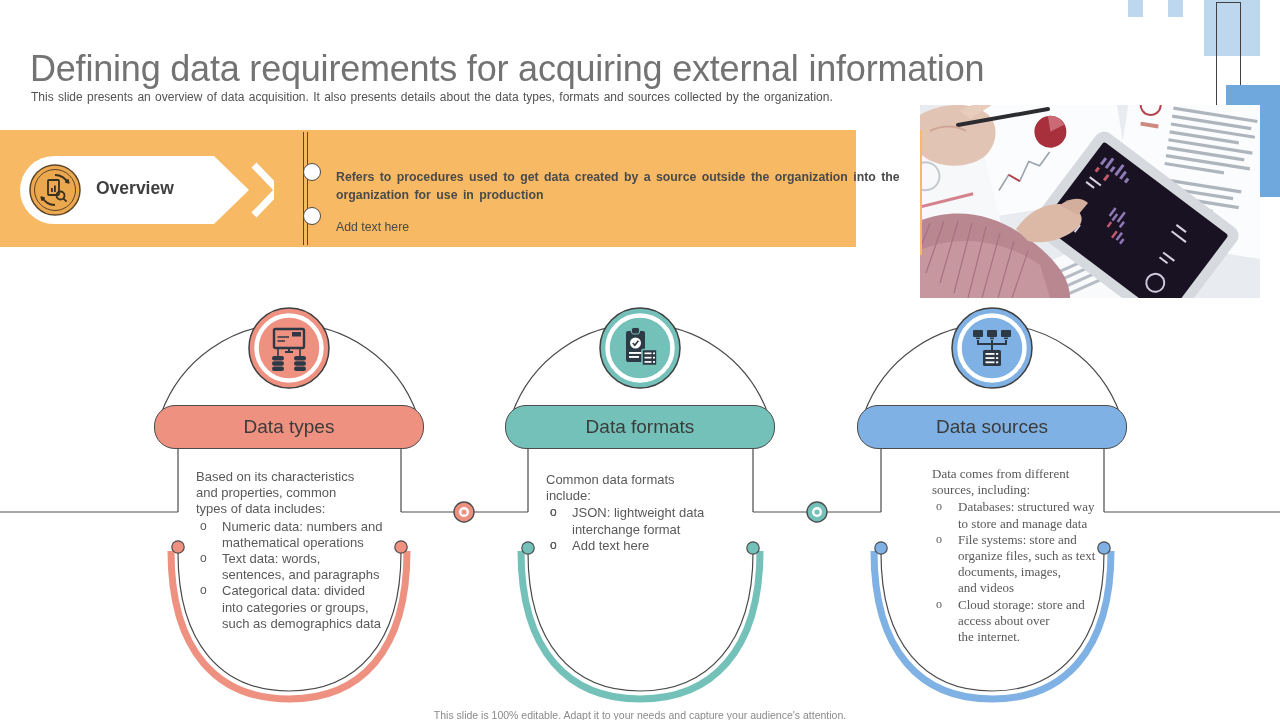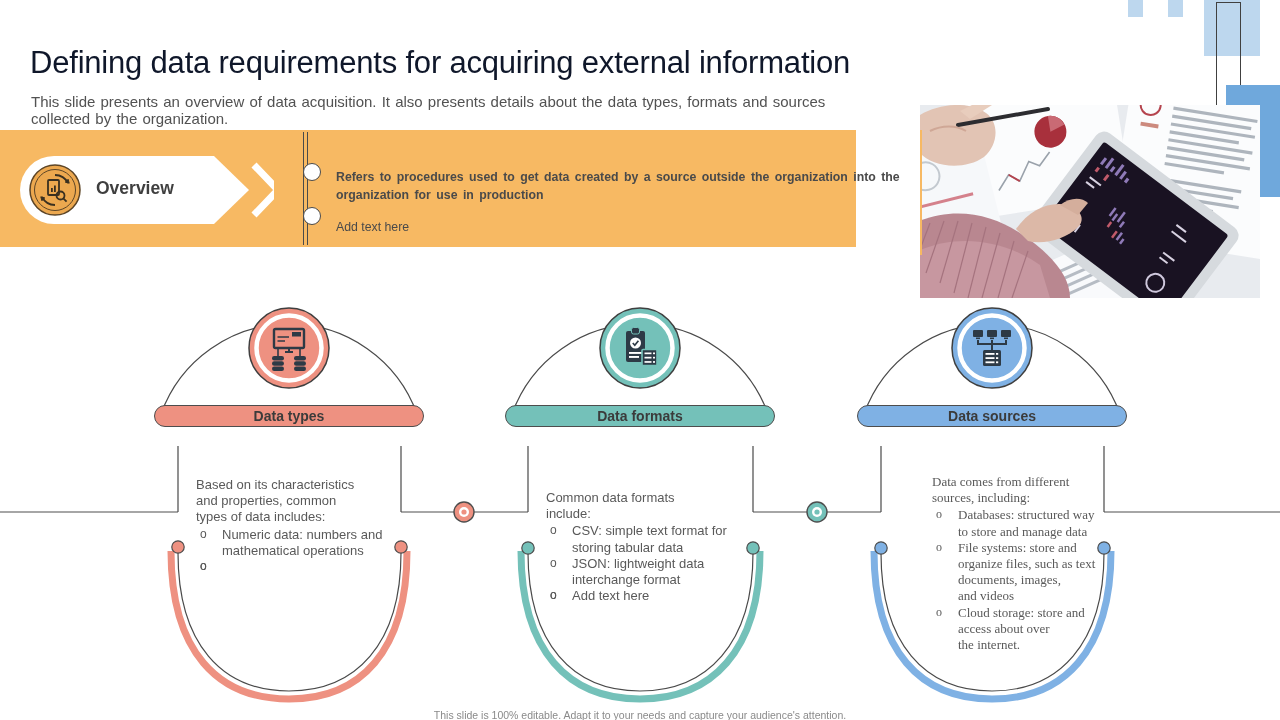--- a/index.html
+++ b/index.html
@@ -1,52 +1,52 @@
 <!DOCTYPE html>
 <html><head>
 <meta charset="utf-8">
 <style>
   html,body{margin:0;padding:0;background:#888;}
   #slide{position:relative;width:1280px;height:720px;background:#ffffff;overflow:hidden;
          font-family:"Liberation Sans","DejaVu Sans",sans-serif;margin:0 auto;}
   
-  .title{position:absolute;left:30px;top:24px;width:1000px;font-size:31px;font-weight:400;
-         color:#0f172a;letter-spacing:-0.2px;white-space:nowrap;}
-  .subtitle{position:absolute;left:31px;top:78px;width:840px;font-size:15px;color:#525252;
+  .title{position:absolute;left:30px;top:24px;width:1000px;font-size:36px;font-weight:400;
+         color:#737373;letter-spacing:-0.2px;white-space:nowrap;}
+  .subtitle{position:absolute;left:31px;top:78px;width:840px;font-size:12px;color:#525252;
          word-spacing:1px;}
   
   .banner{position:absolute;left:0;top:130px;width:856px;height:117px;background:#F7B963;}
   .ov-shape{position:absolute;left:18px;top:24px;}
   .ov-label{position:absolute;left:96px;top:48px;width:130px;font-size:17.5px;font-weight:bold;
          color:#3f3f3f;}
   .divider-line{position:absolute;top:2px;width:1px;height:113px;background:#4a4a4a;}
   .divider-bullet{position:absolute;left:303px;width:16px;height:16px;border-radius:50%;
          background:#fff;border:1.5px solid #4a4a4a;}
   .banner-p1{position:absolute;left:336px;top:26px;width:570px;font-size:12.3px;color:#4a4a4a;
          line-height:18px;word-spacing:2px;white-space:pre-line;font-weight:bold;}
   .banner-p2{position:absolute;left:336px;top:78px;width:300px;font-size:12.3px;color:#4a4a4a;}
   
   .deco{position:absolute;}
   .deco.lb{background:#BDD7EE;}
   .deco.outline{border:1px solid #404040;background:transparent;}
   .deco.mb{background:#6FA8DC;}
   .photo{position:absolute;left:920px;top:105px;width:340px;height:193px;}
   
   #diagram{position:absolute;left:0;top:0;width:1280px;height:720px;}
-  .pill{position:absolute;top:405px;width:270px;height:22px;border-radius:21px;
+  .pill{position:absolute;top:405px;width:270px;height:44px;border-radius:21px;
         border:1.4px solid #4d4d4d;display:flex;align-items:center;justify-content:center;
-        font-size:14px;font-weight:bold;color:#3b3b3b;box-sizing:border-box;}
+        font-size:19px;font-weight:normal;color:#3b3b3b;box-sizing:border-box;}
   .pill.s0{left:154px;background:#EE9181;}
   .pill.s1{left:505px;background:#74C1B9;}
   .pill.s2{left:857px;background:#7FB1E4;}
   .section-text{position:absolute;width:212px;font-size:13px;line-height:16.2px;color:#595959;}
   .section-text.s0{left:196px;top:461px;}
-  .section-text.s1{left:546px;top:474px;}
+  .section-text.s1{left:546px;top:464px;}
   .section-text.s2{left:932px;top:458px;font-family:Liberation Serif, serif;}
-  .section-text .lead{white-space:pre-line;margin:16px 0 1px 0;}
+  .section-text .lead{white-space:pre-line;margin:8px 0 1px 0;}
   .section-text ul{list-style:none;margin:0;padding:0;}
   .section-text li{position:relative;padding-left:26px;white-space:pre-line;}
   .section-text li .m{position:absolute;left:4px;top:-1px;font-size:12px;color:#595959;}
   
   .footer{position:absolute;left:0;top:698px;width:1280px;text-align:center;font-size:10.5px;
         color:#8a8a8a;}
 </style>
 </head>
 <body>
 
@@ -308,30 +308,32 @@
   <div class="pill s1">Data formats</div>
   <div class="pill s2">Data sources</div>
 
   <div class="section-text s0">
     <p class="lead">Based on its characteristics
 and properties, common
 types of data includes:</p>
     <ul>
       <li><span class="m">o</span><span>Numeric data: numbers and
 mathematical operations</span></li>
-      <li><span class="m">o</span></li>
-      <li><span class="m">o</span></li>
+      <li><span class="m">o</span><span>Text data: words,
+sentences, and paragraphs</span></li>
+      <li><span class="m">o</span><span>Categorical data: divided
+into categories or groups,
+such as demographics data</span></li>
     </ul>
   </div>
   <div class="section-text s1">
     <p class="lead">Common data formats
 include:</p>
     <ul>
-      <li><span class="m">o</span><span>CSV: simple text format for
-storing tabular data</span></li>
+      <li><span class="m">o</span></li>
       <li><span class="m">o</span><span>JSON: lightweight data
 interchange format</span></li>
       <li><span class="m">o</span></li>
       <li><span class="m">o</span><span>Add text here</span></li>
     </ul>
   </div>
   <div class="section-text s2">
     <p class="lead">Data comes from different
 sources, including:</p>
     <ul>

